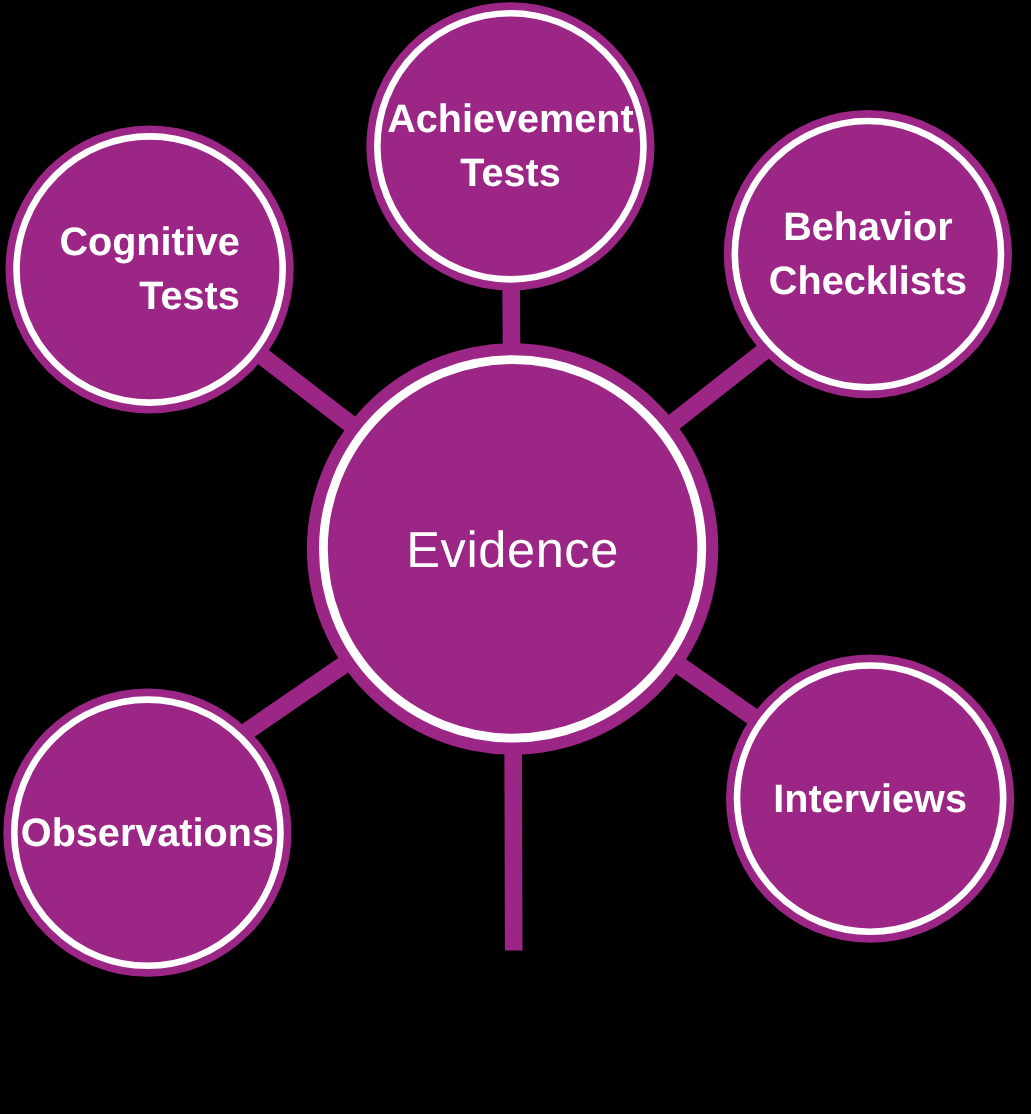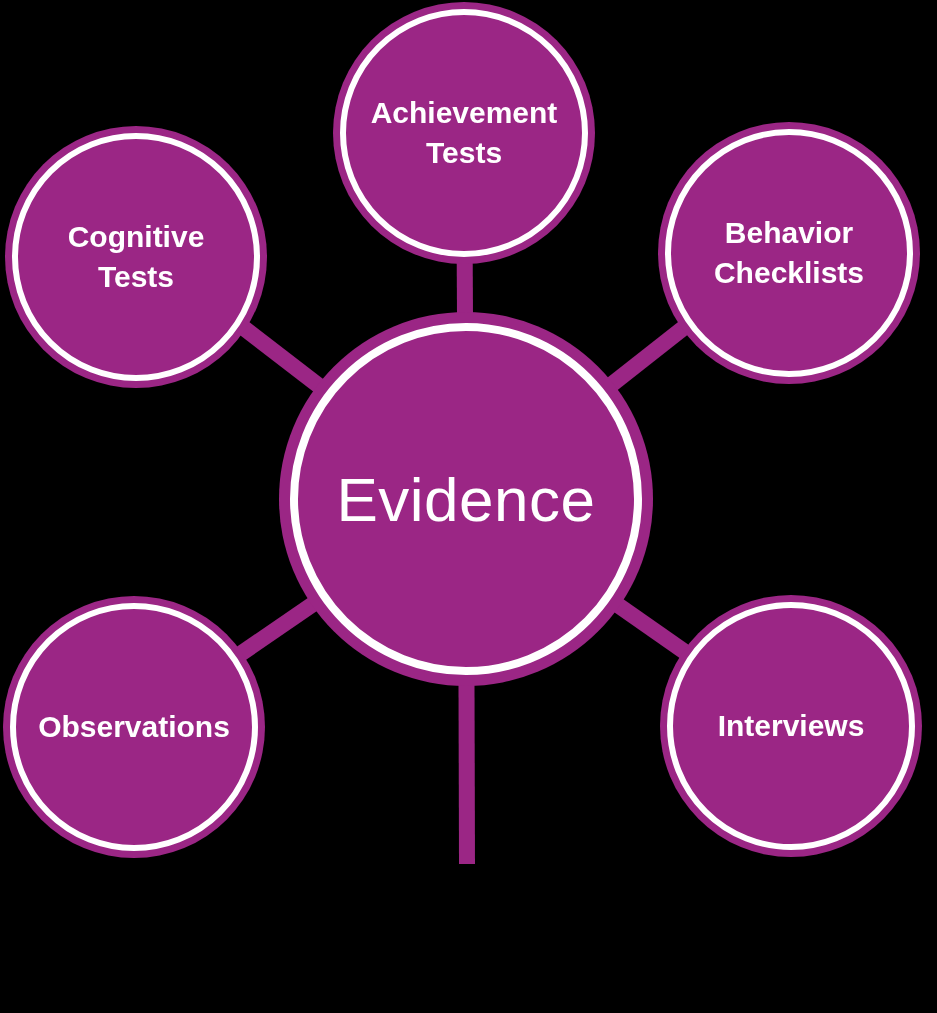--- a/index.html
+++ b/index.html
@@ -62,37 +62,37 @@
   .node.hub::after {
     inset: 11px;
     border-width: 8px;
   }
   .node .label {
     color: var(--label-text);
     z-index: 1;
     padding: 0 16px;
   }
   .satellite .label {
-    font-size: 30px;
+    font-size: 36px;
     font-weight: bold;
     line-height: 1.35;
   }
   .hub .label {
-    font-size: 62px;
+    font-size: 46px;
     font-weight: normal;
     letter-spacing: 0.5px;
   }
   .label span { display: block; }
 
   
   .pos-hub          { left: 279px; top: 312px; }
   .pos-achievement  { left: 333px; top:   2px; }
-  .pos-cognitive    { left:   5px; top: 126px; }
-  .pos-behavior     { left: 658px; top: 122px; justify-content: center; }
-  .pos-observations { left:   3px; top: 596px; }
+  .pos-cognitive    { left:   5px; top: 114px; text-align: right; }
+  .pos-behavior     { left: 658px; top: 100px; justify-content: center; }
+  .pos-observations { left:   3px; top: 626px; }
   .pos-interviews   { left: 660px; top: 595px; }
   .pos-checklists   { left: 336px; top: 733px; }
 </style>
 </head>
 <body>
 
 <div class="canvas">
 
   <svg class="connectors" viewBox="0 0 937 1013" xmlns="http://www.w3.org/2000/svg">
     <line x1="466" y1="499" x2="464" y2="133"></line>

